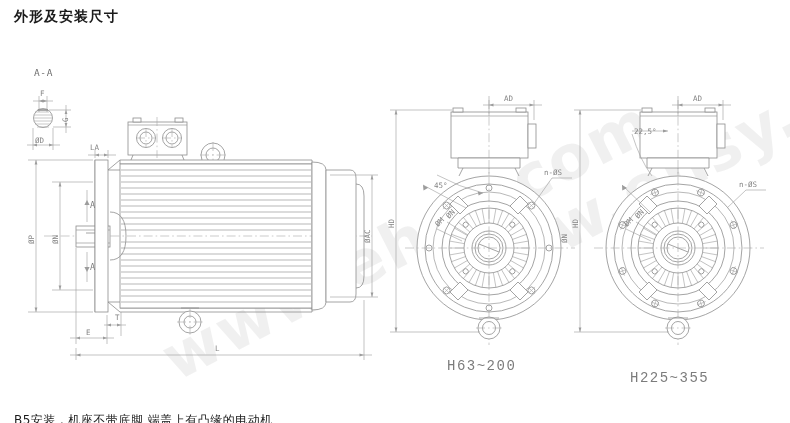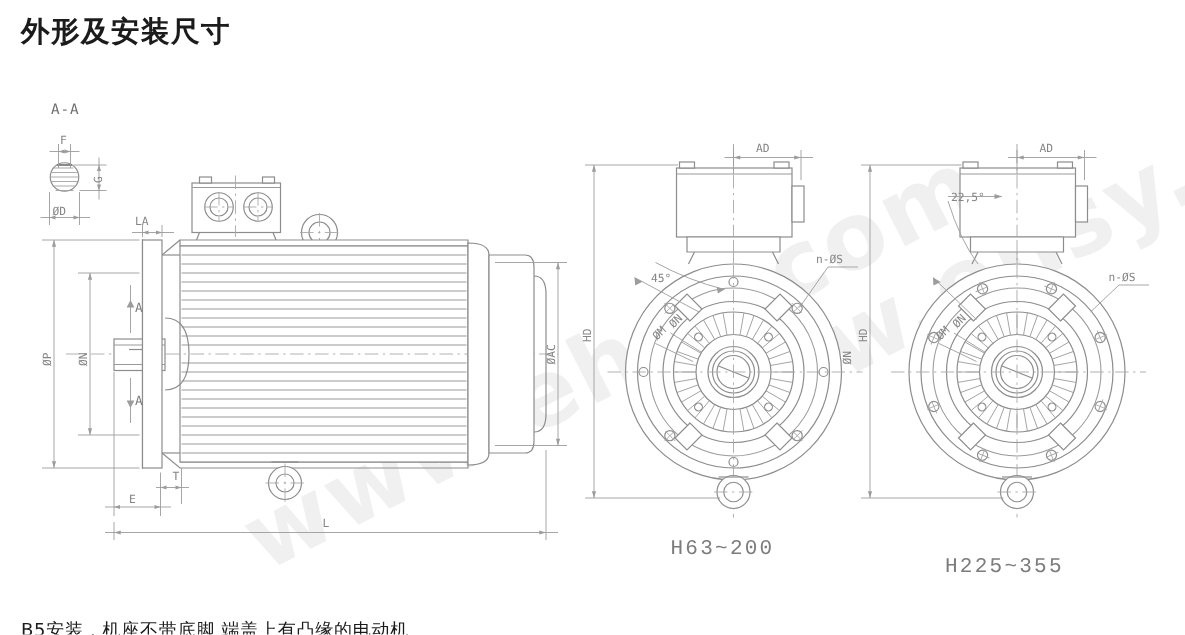--- a/index.html
+++ b/index.html
@@ -10,21 +10,21 @@
     font-family:"Liberation Sans","DejaVu Sans",sans-serif;
     color:#1a1a1a;
     overflow:hidden;
     position:relative;
   }
   #root{position:relative;width:790px;height:423px;}
 
   
   .page-title{
     position:absolute;left:14px;top:8px;
-    font-size:19px;font-weight:bold;letter-spacing:1px;
+    font-size:14px;font-weight:bold;letter-spacing:1px;
     color:#1b1b1b;
     font-family:"DejaVu Sans","Liberation Sans",sans-serif;
   }
   .page-caption{
     position:absolute;left:14px;top:396px;
     font-size:12px;color:#1b1b1b;letter-spacing:.5px;
     font-family:"DejaVu Sans","Liberation Sans",sans-serif;
     margin-top:16px;
   }
   .view-caption{

